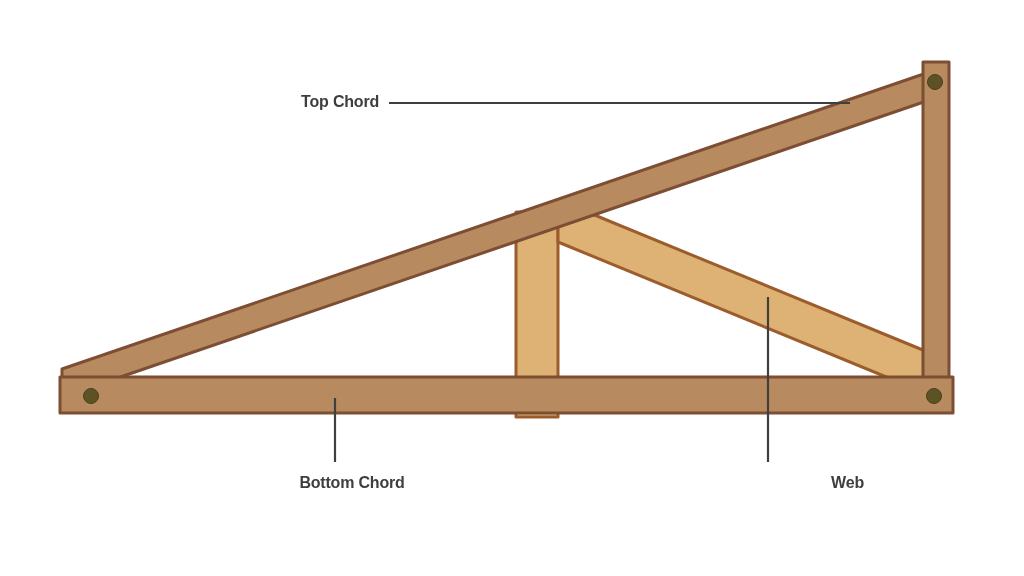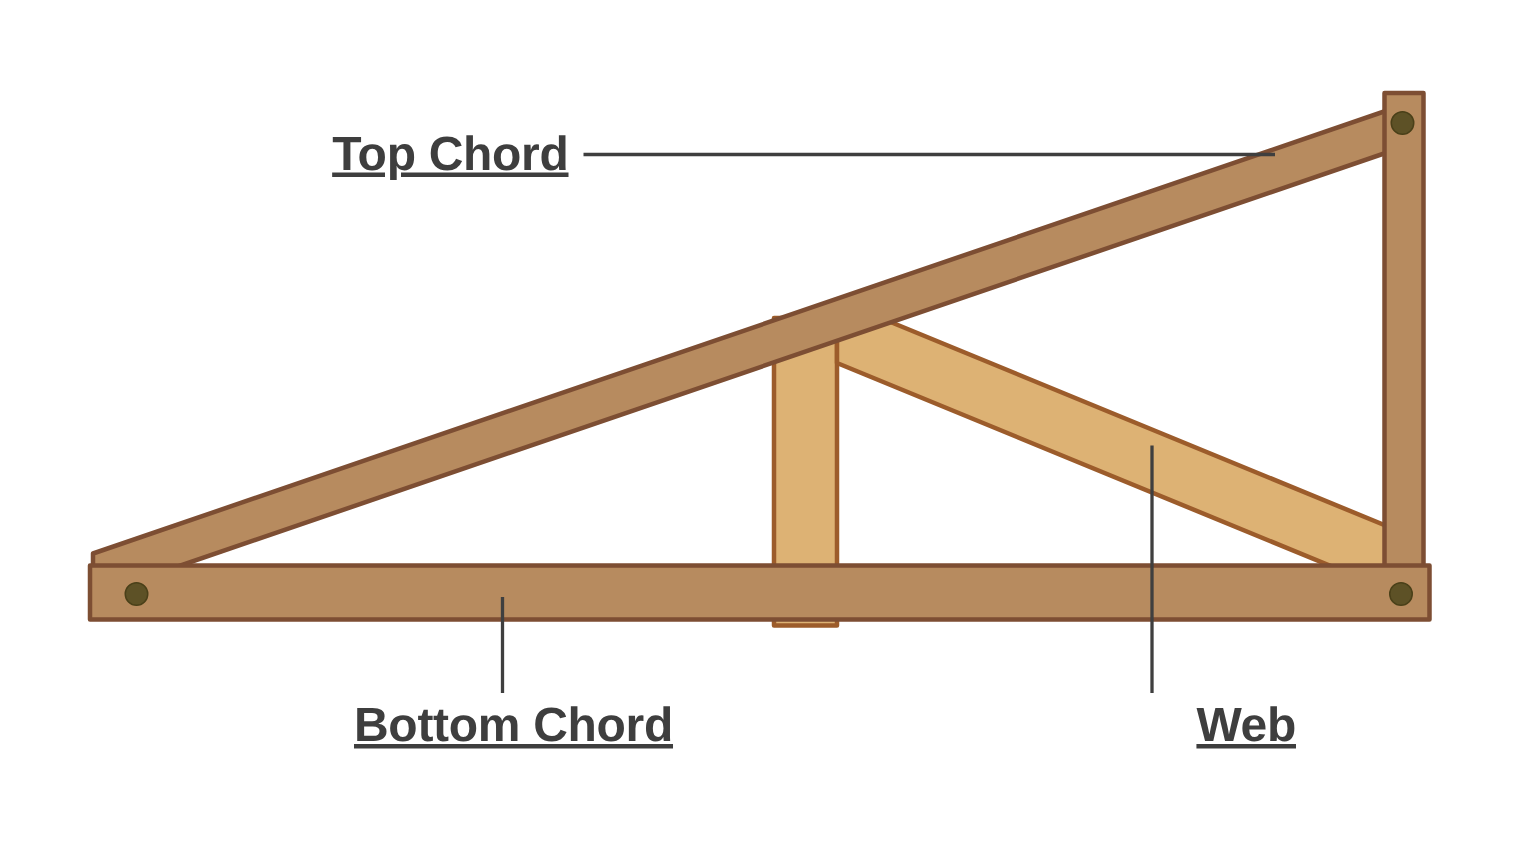--- a/index.html
+++ b/index.html
@@ -18,37 +18,36 @@
   .truss-svg {
     position: absolute;
     left: 0;
     top: 0;
     width: 1024px;
     height: 576px;
     display: block;
   }
   .diagram-label {
     position: absolute;
-    font-size: 32px;
+    font-size: 16px;
     font-weight: 700;
     letter-spacing: -0.2px;
     color: var(--label-text, #3e3e3e);
     line-height: 28px;
     height: 28px;
     white-space: nowrap;
-    text-decoration: underline;
   }
   .label-top-chord {
     left: 179px;
     top: 88px;
     width: 200px;
     text-align: right;
   }
   .label-bottom-chord {
-    left: 236px;
+    left: 252px;
     top: 469px;
     width: 200px;
     text-align: center;
   }
   .label-web {
     left: 664px;
     top: 469px;
     width: 200px;
     text-align: right;
   }

